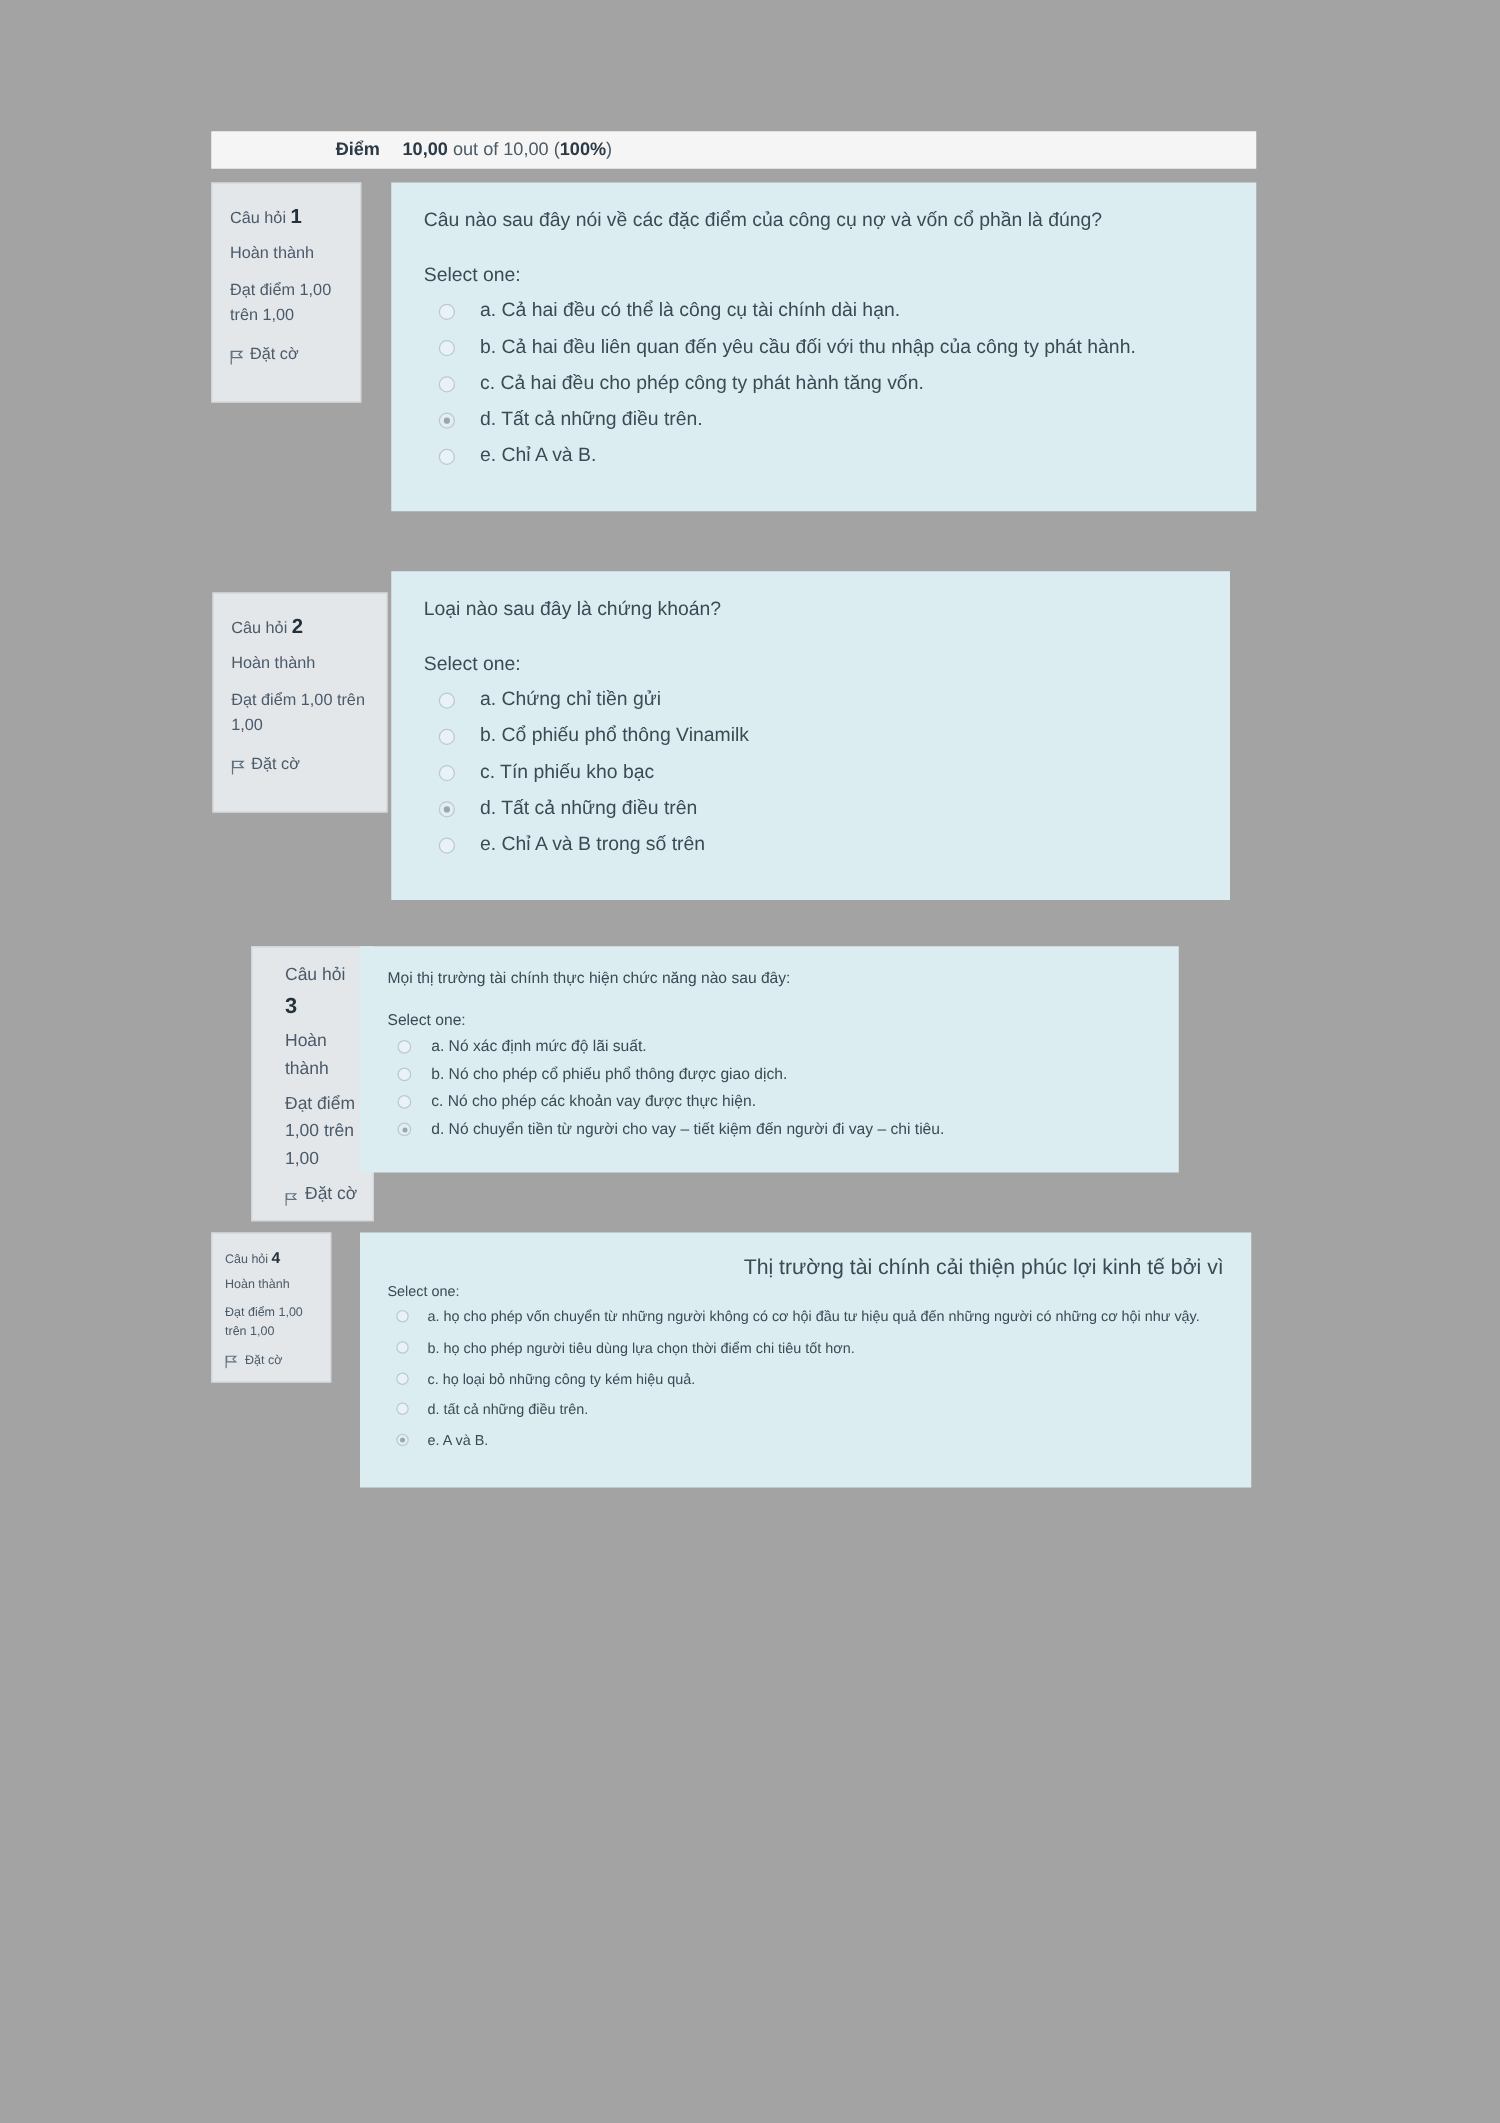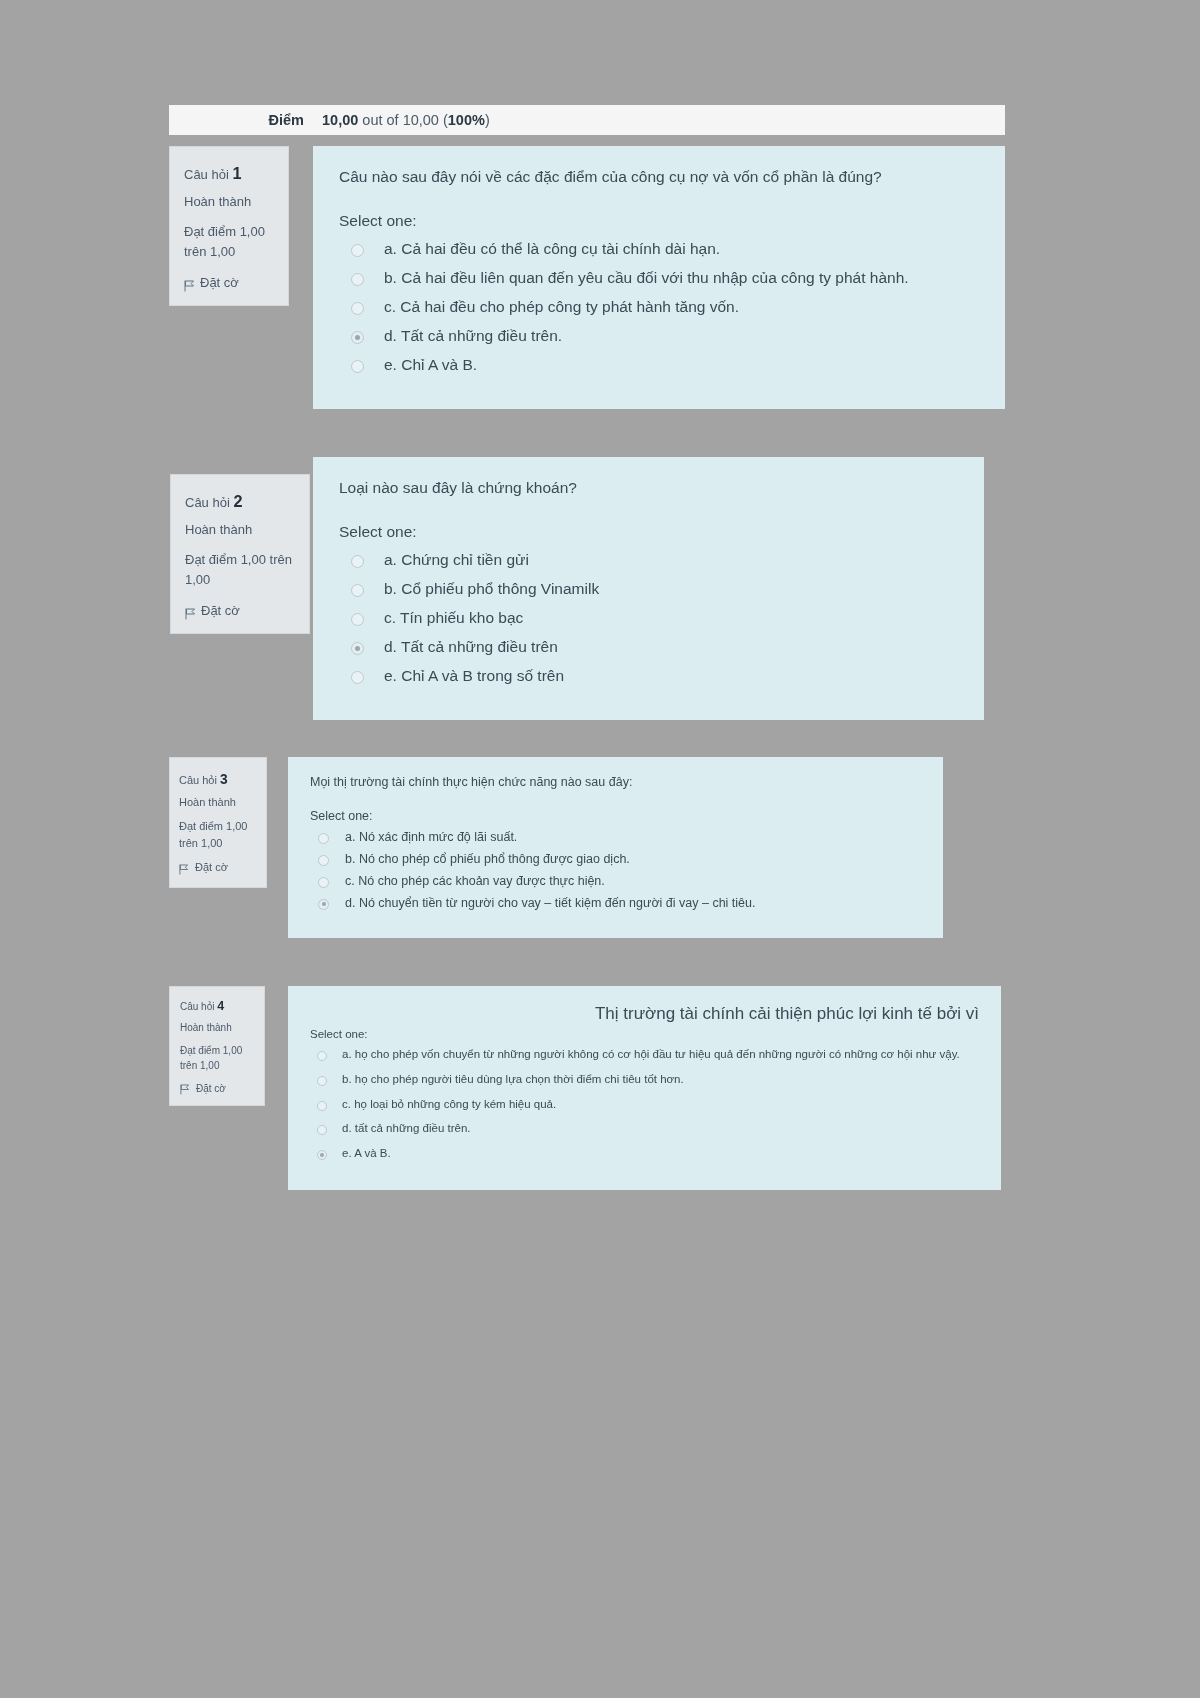--- a/index.html
+++ b/index.html
@@ -43,41 +43,41 @@
     font-size: 14.5px;
     color: #4a5a66;
   }
   .grade-value b { color: #2b3a44; }
 
   .q-side {
     position: absolute;
     background: #e4e7e9;
     border: 1px solid #d4d8da;
     color: #4a5a6b;
-    padding: 14px 14px 12px 14px;
+    padding: 14px 14px 28px 14px;
     line-height: 1.55;
   }
   .q-side .qnum { margin-bottom: 6px; }
   .q-side .qnum b { font-size: 1.25em; color: #23313b; }
   .q-side .qstate { margin-bottom: 10px; }
   .q-side .qmark { margin-bottom: 10px; }
   .q-side .qflag { display: flex; align-items: center; gap: 5px; }
   .flag-ico { display: inline-block; width: 11px; height: 12px; position: relative; top: 1px; }
 
   .q-body {
     position: absolute;
     background: #dcedf2;
     padding: 22px 26px 24px 26px;
   }
   .q-text { margin: 0 0 26px 0; }
   .q-selectone { margin: 0 0 10px 0; }
   .opt-list { list-style: none; margin: 0; padding: 0; }
   .opt {
     display: flex;
-    align-items: center;
+    align-items: flex-start;
   }
   .radio {
     flex: 0 0 auto;
     border-radius: 50%;
     background: #e9f3f7;
     border: 1px solid #bcc9ce;
   }
   .radio.checked { background: #e3eef2; }
   .radio.checked::after {
     content: "";
@@ -98,21 +98,21 @@
   .scale-lg .radio.checked::after { width: 5px; height: 5px; margin: 3px auto 0; }
   .scale-lg.q-side { font-size: 13px; }
 
   
   .scale-md .q-text { font-size: 12.5px; margin-bottom: 20px; }
   .scale-md .q-selectone { font-size: 12.5px; margin-bottom: 7px; }
   .scale-md .opt { margin-bottom: 8px; font-size: 12.5px; }
   .scale-md .opt-text { padding-left: 16px; }
   .scale-md .radio { width: 11px; height: 11px; margin-top: 2px; margin-left: 8px; }
   .scale-md .radio.checked::after { width: 4px; height: 4px; margin: 2.5px auto 0; }
-  .scale-md.q-side { font-size: 11px; padding: 11px 11px 10px 9px; }
+  .scale-md.q-side { font-size: 14px; padding: 11px 11px 10px 26px; margin-left: 32px; }
   .scale-md.q-side .qnum { margin-bottom: 4px; }
   .scale-md.q-side .qstate { margin-bottom: 7px; }
   .scale-md.q-side .qmark { margin-bottom: 7px; }
 
   
   .scale-sm .q-text { font-size: 17px; margin-bottom: 4px; text-align: right; }
   .scale-sm .q-selectone { font-size: 11.5px; margin-bottom: 6px; }
   .scale-sm .opt { margin-bottom: 7px; font-size: 11.5px; line-height: 1.55; }
   .scale-sm .opt-text { padding-left: 15px; }
   .scale-sm .radio { width: 10px; height: 10px; margin-top: 2px; margin-left: 7px; }

